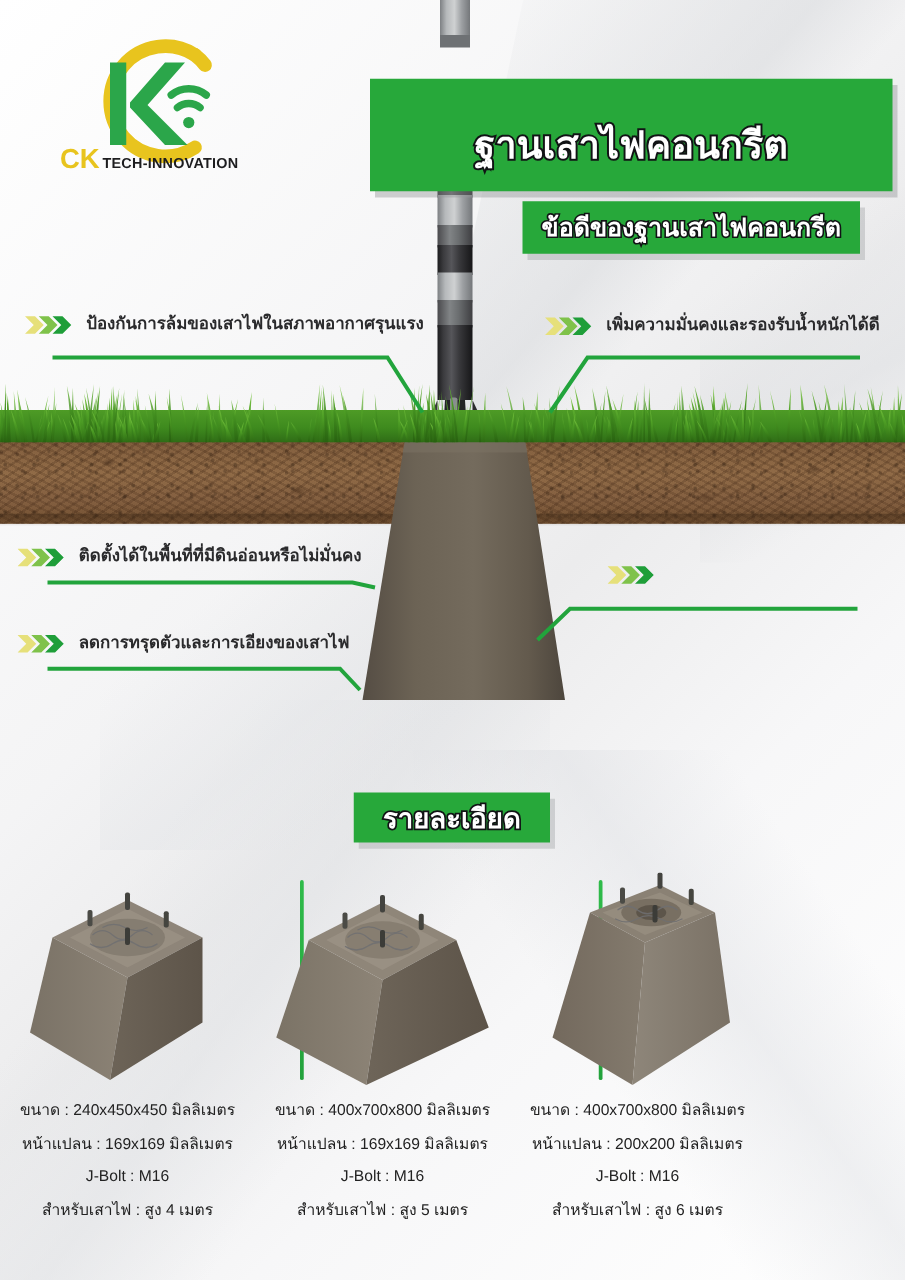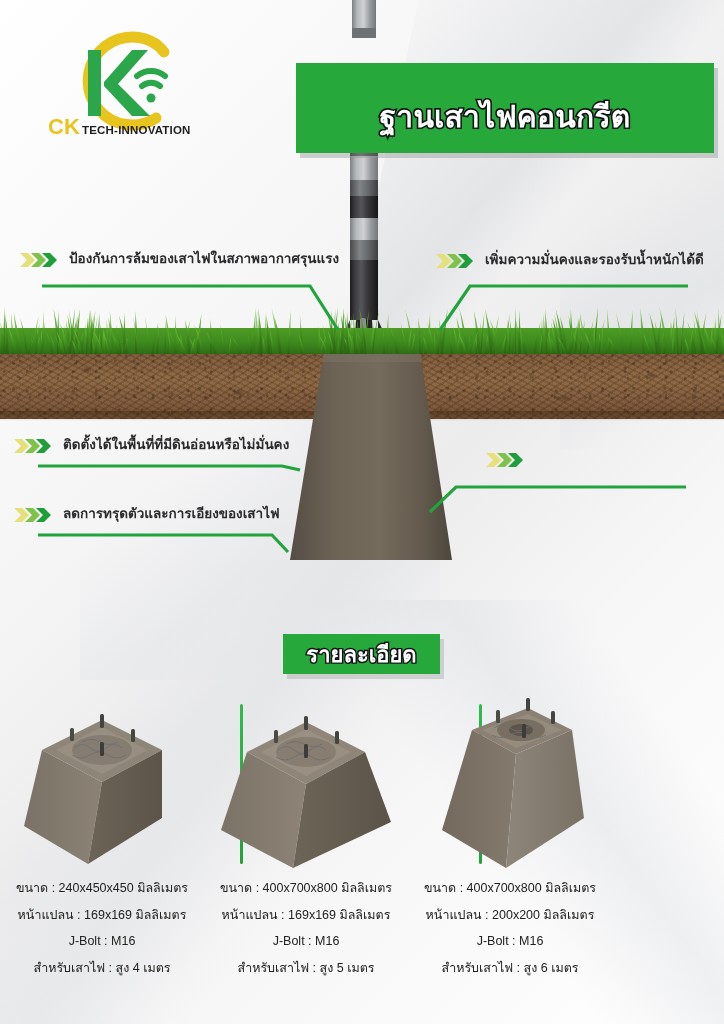--- a/index.html
+++ b/index.html
@@ -595,20 +595,23 @@
 
         <polyline points="686,487 456,487 430,512"></polyline>
       </g>
     </svg>
   </div>
 
   <div class="title-banner">
     <div class="title-th">ฐานเสาไฟคอนกรีต</div>
   </div>
 
+  <div class="sub-banner">
+    <span>ข้อดีของฐานเสาไฟคอนกรีต</span>
+  </div>
 
   <div class="callout c1">
     <span class="chev">
       <svg width="40" height="16" viewBox="0 0 40 16">
         <polygon points="0,1 8,1 15,8 8,15 0,15 7,8" fill="#e6e07a"></polygon>
         <polygon points="11,1 19,1 26,8 19,15 11,15 18,8" fill="#7fc24a"></polygon>
         <polygon points="22,1 30,1 37,8 30,15 22,15 29,8" fill="#1f9e39"></polygon>
       </svg>
     </span>
     <span class="callout-text">ป้องกันการล้มของเสาไฟในสภาพอากาศรุนแรง</span>

